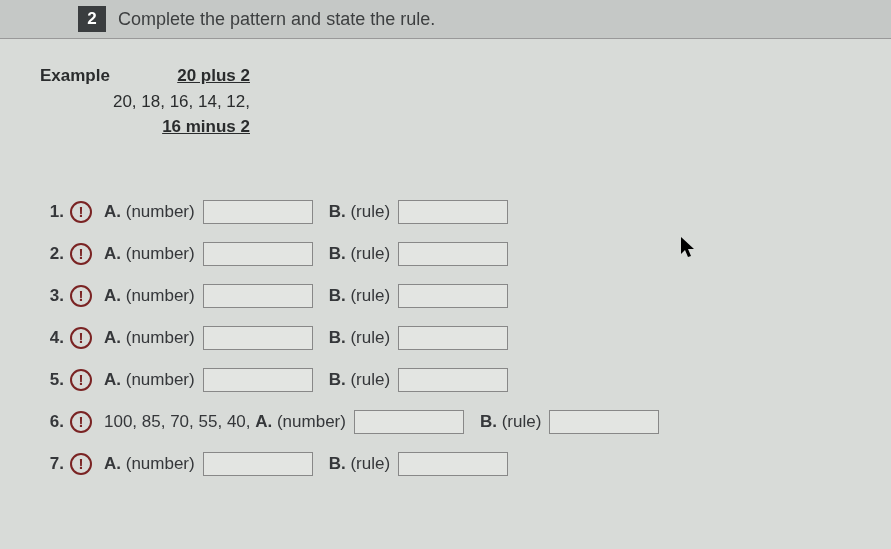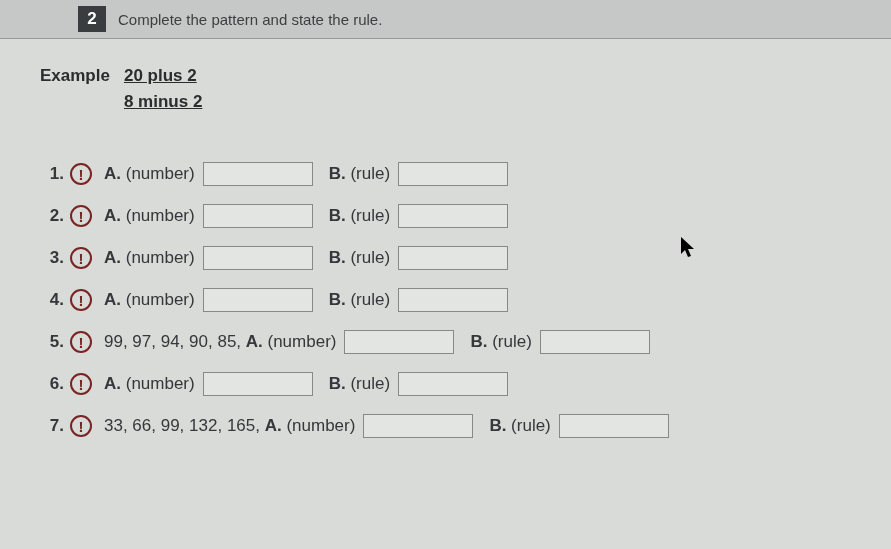--- a/index.html
+++ b/index.html
@@ -25,38 +25,38 @@
       font-weight: bold;
       width: 28px;
       height: 26px;
       display: flex;
       align-items: center;
       justify-content: center;
       font-size: 17px;
     }
     .header-text {
       color: #3d3f40;
-      font-size: 15px;
+      font-size: 18px;
     }
     .content {
       padding: 24px 40px 0 40px;
     }
     .example {
       display: flex;
-      gap: 14px;
-      margin-bottom: 48px;
+      gap: 3px;
+      margin-bottom: 60px;
       color: #2a2c2d;
       font-size: 17px;
       line-height: 1.5;
     }
     .example-label {
       font-weight: bold;
     }
     .example-lines span { display: block; }
-    .underline { text-decoration: underline; }
+    .underline { text-decoration: underline; text-align: right; }
     .bold { font-weight: bold; }
     .question-row {
       display: flex;
       align-items: center;
       margin-bottom: 18px;
       color: #35373a;
       font-size: 17px;
     }
     .q-num {
       width: 30px;
@@ -109,21 +109,22 @@
 
 <div class="content">
 
   <div class="example">
     <div class="example-label">Example</div>
     <div class="example-lines">
       <span>
           <span class="bold underline">20 plus 2</span>
       </span>
       <span>
-          <span class="bold underline">8 minus 2</span>
+        <span>20, 18, 16, 14, 12, </span>
+          <span class="bold underline">16 minus 2</span>
       </span>
     </div>
   </div>
 
   <div id="questions">
       <div class="question-row">
         <span class="q-num">1.</span>
         <span class="alert-icon">!</span>
         <span class="label-a"><b>A.</b><span> (number)</span></span>
         <span class="input-box"></span>
@@ -150,38 +151,37 @@
         <span class="q-num">4.</span>
         <span class="alert-icon">!</span>
         <span class="label-a"><b>A.</b><span> (number)</span></span>
         <span class="input-box"></span>
         <span class="label-b"><b>B.</b><span> (rule)</span></span>
         <span class="input-box"></span>
       </div>
       <div class="question-row">
         <span class="q-num">5.</span>
         <span class="alert-icon">!</span>
-        <span class="q-text">99, 97, 94, 90, 85, </span>
         <span class="label-a"><b>A.</b><span> (number)</span></span>
         <span class="input-box"></span>
         <span class="label-b"><b>B.</b><span> (rule)</span></span>
         <span class="input-box"></span>
       </div>
       <div class="question-row">
         <span class="q-num">6.</span>
         <span class="alert-icon">!</span>
+        <span class="q-text">100, 85, 70, 55, 40, </span>
         <span class="label-a"><b>A.</b><span> (number)</span></span>
         <span class="input-box"></span>
         <span class="label-b"><b>B.</b><span> (rule)</span></span>
         <span class="input-box"></span>
       </div>
       <div class="question-row">
         <span class="q-num">7.</span>
         <span class="alert-icon">!</span>
-        <span class="q-text">33, 66, 99, 132, 165, </span>
         <span class="label-a"><b>A.</b><span> (number)</span></span>
         <span class="input-box"></span>
         <span class="label-b"><b>B.</b><span> (rule)</span></span>
         <span class="input-box"></span>
       </div>
     </div>
 </div>
 
 <div class="cursor">
   <svg viewBox="0 0 18 24">

